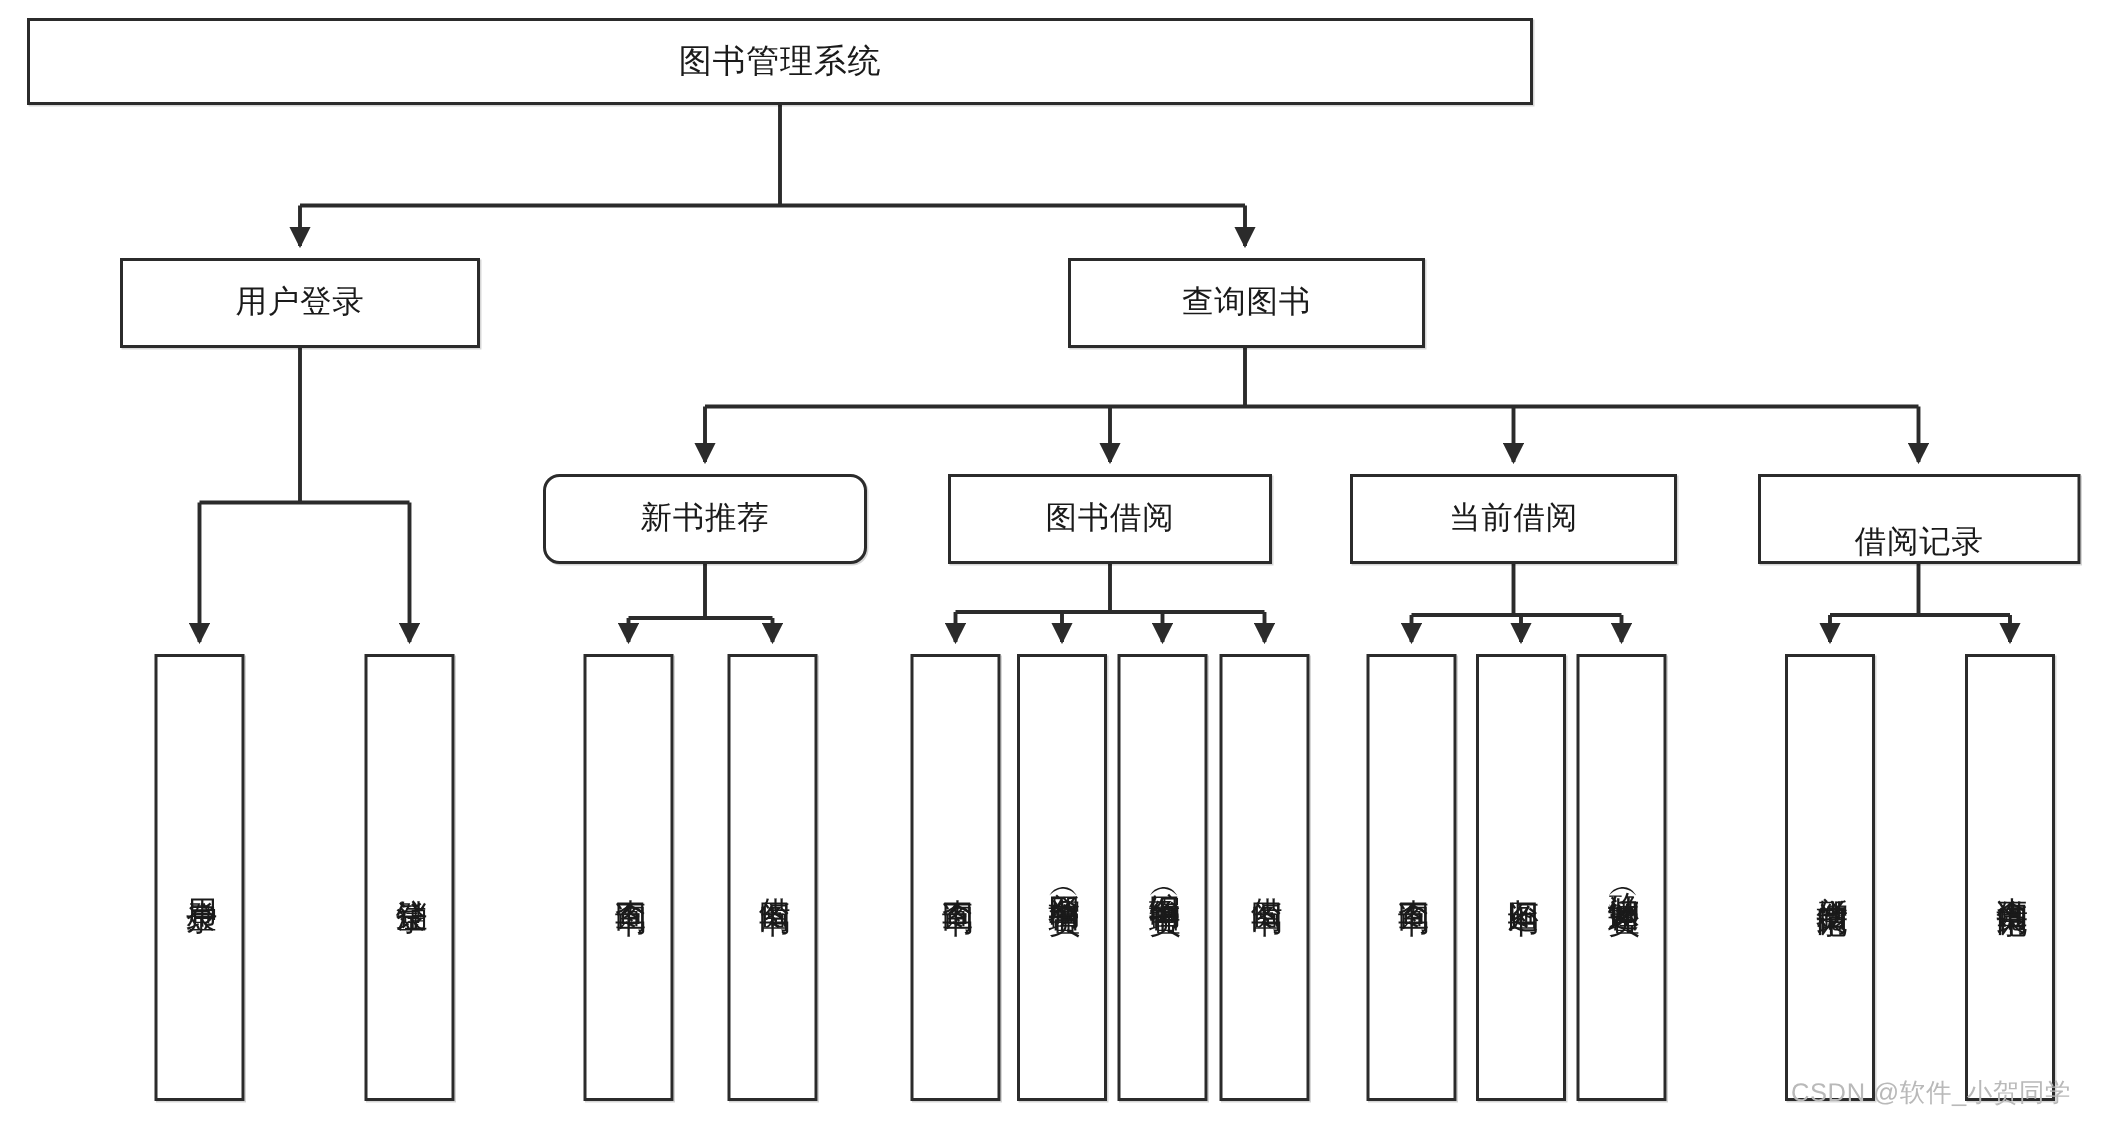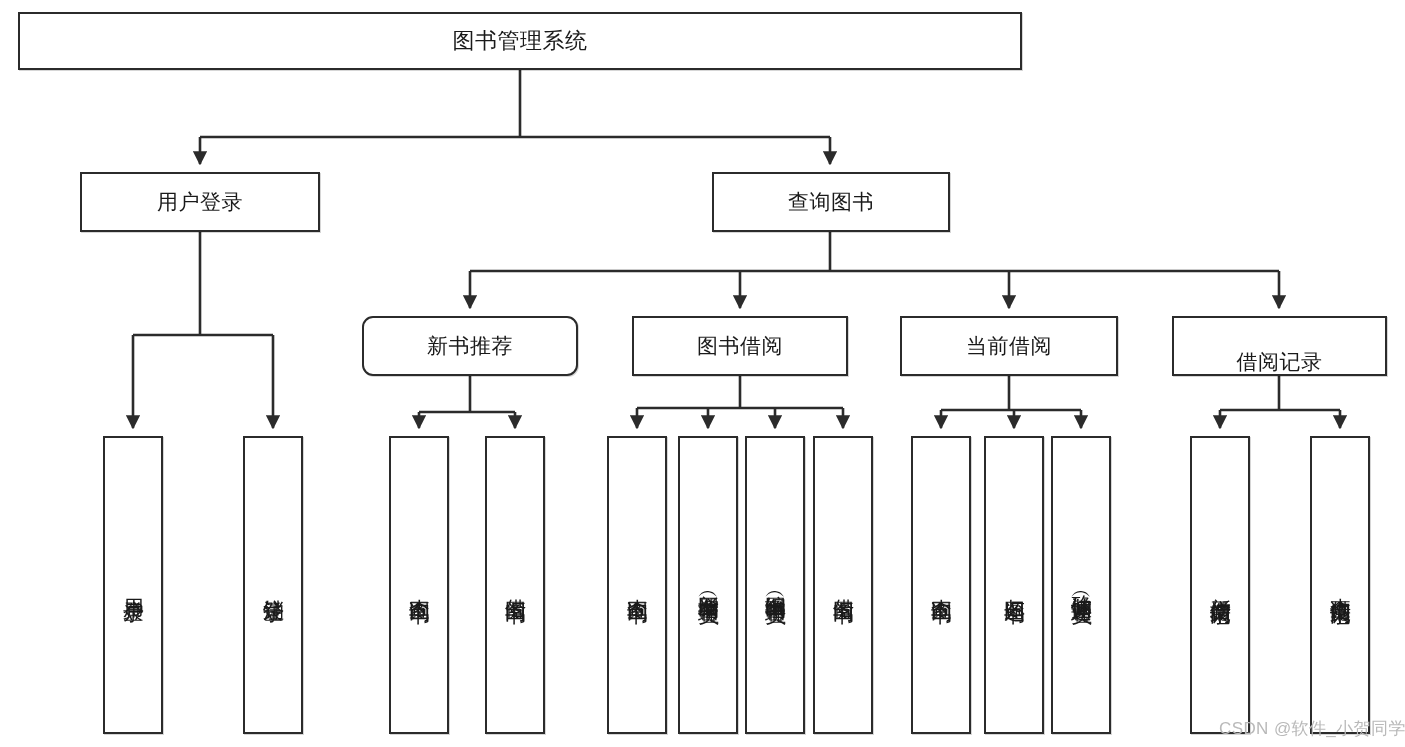--- a/index.html
+++ b/index.html
@@ -58,21 +58,20 @@
     white-space: nowrap;
     text-align: center;
     color: #1a1a1a;
   }
   .watermark {
     position: absolute;
     font-size: 17px;
     color: #b9b9b9;
     white-space: nowrap;
     letter-spacing: 0.4px;
-    margin-left: 25px;
   }
 </style>
 </head>
 <body>
 
 <div id="canvas">
 
   <svg class="edges" viewBox="0 0 1405 747" xmlns="http://www.w3.org/2000/svg">
     <defs>
       <marker id="arrow" viewBox="0 0 10 10" refX="9" refY="5" markerWidth="5.5" markerHeight="5.5" orient="auto-start-reverse">

